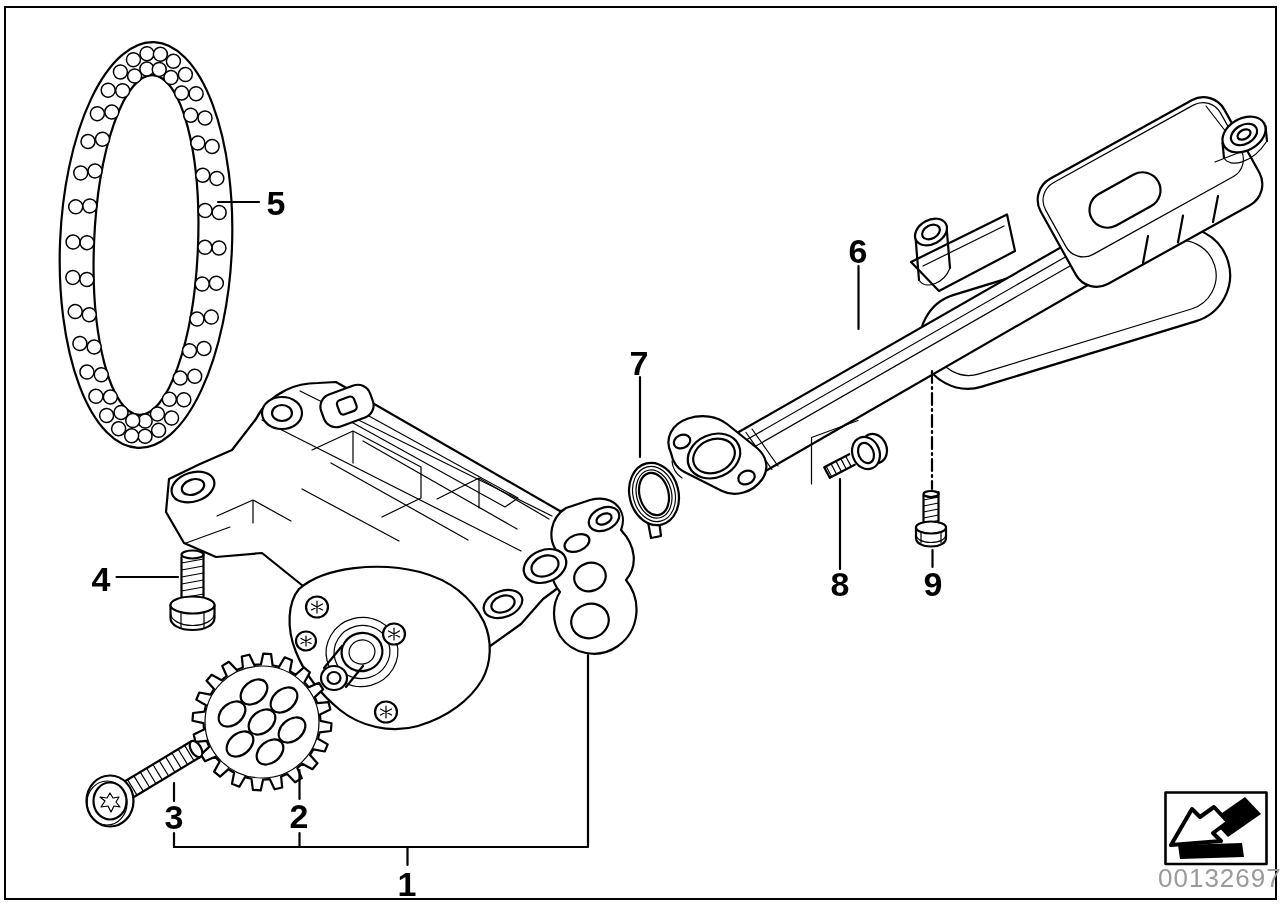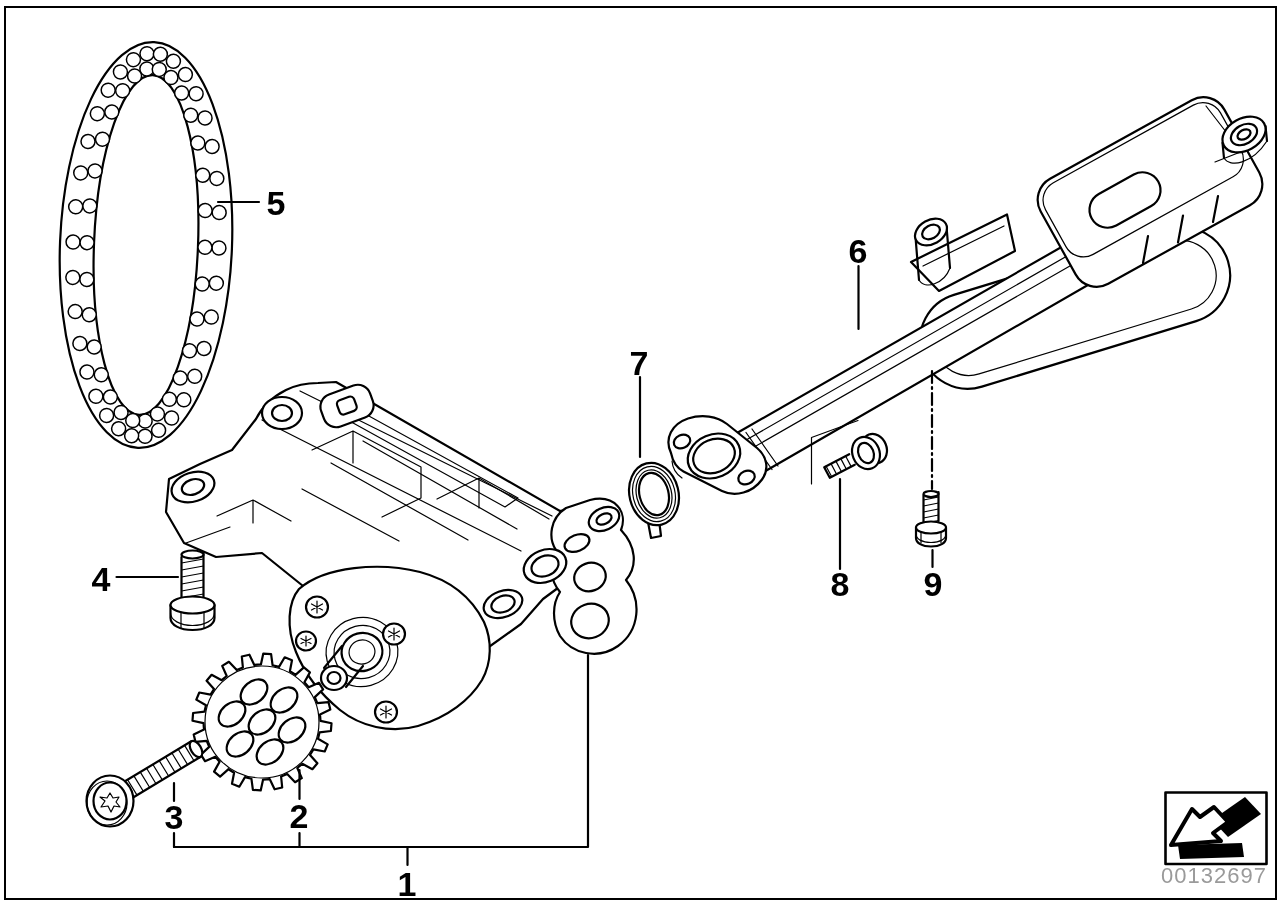--- a/index.html
+++ b/index.html
@@ -13,21 +13,21 @@
   .tn{fill:none;stroke:#000;stroke-width:1.2;stroke-linejoin:round;stroke-linecap:round;}
   .bk{fill:#000;stroke:none;}
   .roller{fill:#fff;stroke:#000;stroke-width:1.5;}
   .dashdot{stroke-dasharray:12 4 2 4;}
   .part-label{position:absolute;transform:translate(-50%,-50%);
               font-weight:bold;font-size:34px;color:#000;line-height:1;cursor:pointer;}
   .lbl-1{left:407px;top:884px}.lbl-2{left:299px;top:816px}.lbl-3{left:174px;top:817px}
   .lbl-4{left:101px;top:579px}.lbl-5{left:276px;top:203px}.lbl-6{left:858px;top:251px}
   .lbl-7{left:639px;top:363px}.lbl-8{left:840px;top:584px}.lbl-9{left:933px;top:584px}
   .stamp-id{position:absolute;left:1158px;top:863px;width:112px;text-align:center;
-            font-size:22px;letter-spacing:1px;color:#9a9a9a;}
+            font-size:26px;letter-spacing:1px;color:#9a9a9a;}
 </style>
 </head>
 <body>
 
 <div class="stage">
   <div class="frame"></div>
 
   <svg class="artwork" width="1287" height="910" viewBox="0 0 1287 910">
 
     <g transform="rotate(2.3 146 245)">

